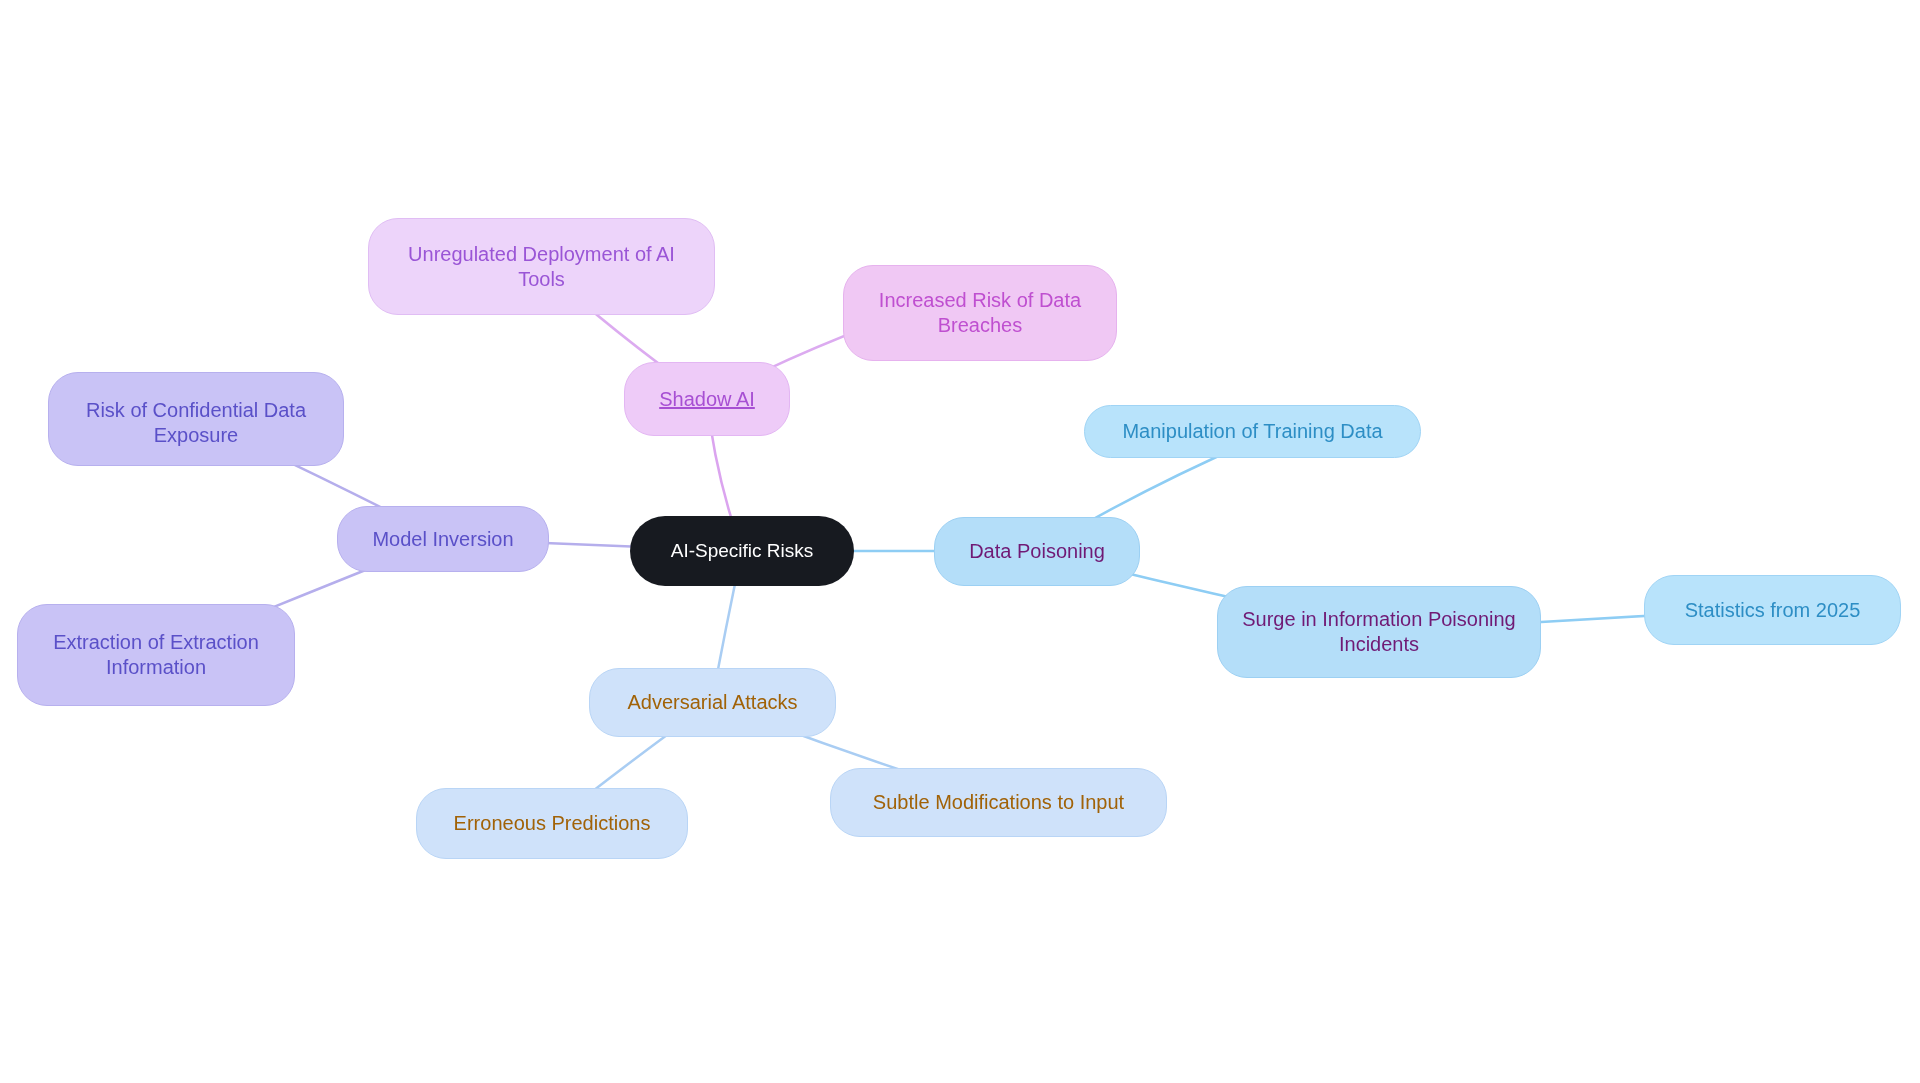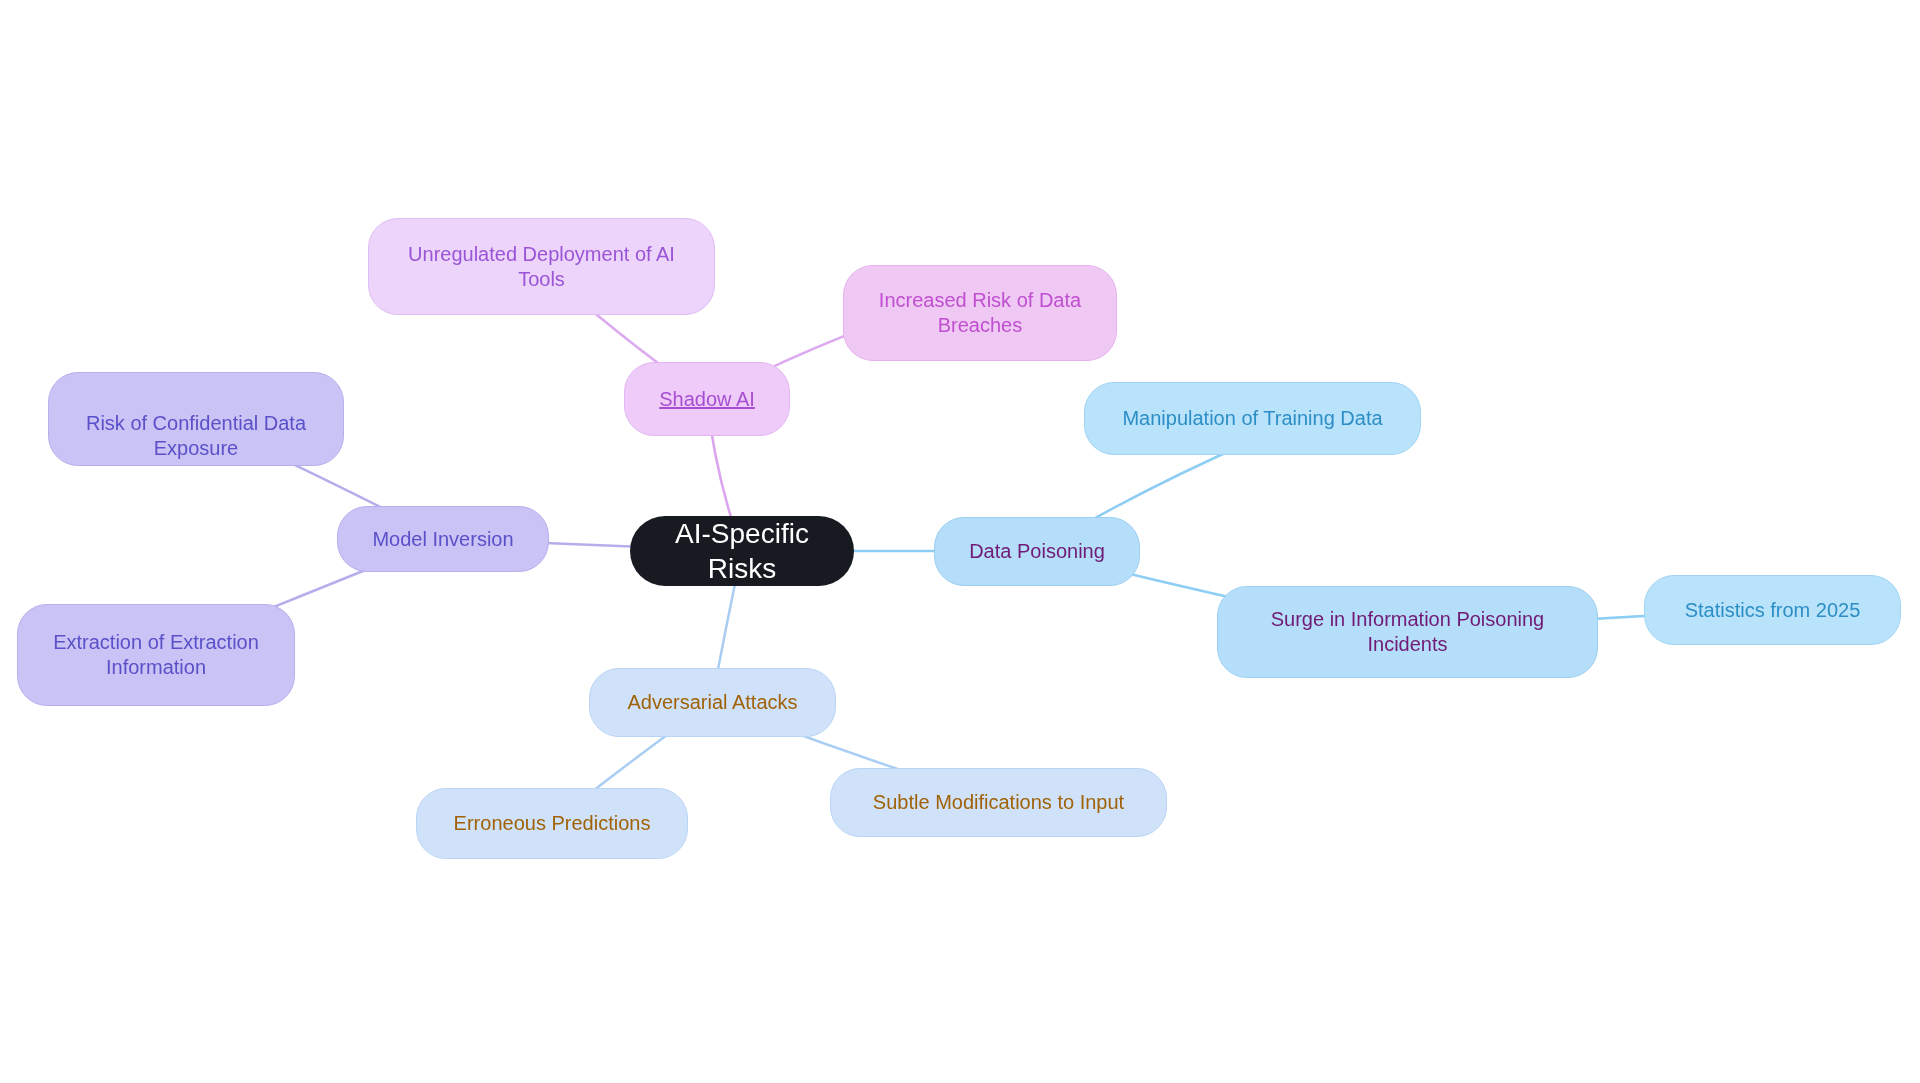--- a/index.html
+++ b/index.html
@@ -25,30 +25,30 @@
   .node {
     position: absolute;
     box-sizing: border-box;
     display: flex;
     align-items: center;
     justify-content: center;
     text-align: center;
     border-radius: 30px;
     font-size: 20px;
     line-height: 1.25;
-    padding: 4px 20px;
+    padding: 17px 20px;
     cursor: default;
     user-select: none;
   }
   .node.root {
     background: #171a20;
     color: #ffffff;
     border: none;
     border-radius: 35px;
-    font-size: 28px;
+    font-size: 19px;
     font-weight: 500;
   }
   .node.shadow {
     background: #eecbf8;
     border: 1px solid #e3b6f3;
     color: #a74fd3;
     text-decoration: underline;
   }
   .node.shadow-child1 {
     background: #edd4fa;
@@ -127,24 +127,24 @@
   <div class="node model" style="left:48px; top:372px; width:296px; height:94px;align-items:flex-end;">
     <span>Risk of Confidential Data Exposure</span>
   </div>
   <div class="node model" style="left:17px; top:604px; width:278px; height:102px;">
     <span>Extraction of Extraction Information</span>
   </div>
 
   <div class="node data" style="left:934px; top:517px; width:206px; height:69px;">
     <span>Data Poisoning</span>
   </div>
-  <div class="node data-alt" style="left:1084px; top:382px; width:337px; height:73px;">
+  <div class="node data-alt" style="left:1084px; top:405px; width:337px; height:53px;">
     <span>Manipulation of Training Data</span>
   </div>
-  <div class="node data" style="left:1217px; top:586px; width:381px; height:92px;">
+  <div class="node data" style="left:1217px; top:586px; width:324px; height:92px;">
     <span>Surge in Information Poisoning Incidents</span>
   </div>
   <div class="node data-alt" style="left:1644px; top:575px; width:257px; height:70px;">
     <span>Statistics from 2025</span>
   </div>
 
   <div class="node adversarial" style="left:589px; top:668px; width:247px; height:69px;">
     <span>Adversarial Attacks</span>
   </div>
   <div class="node adversarial" style="left:416px; top:788px; width:272px; height:71px;">

